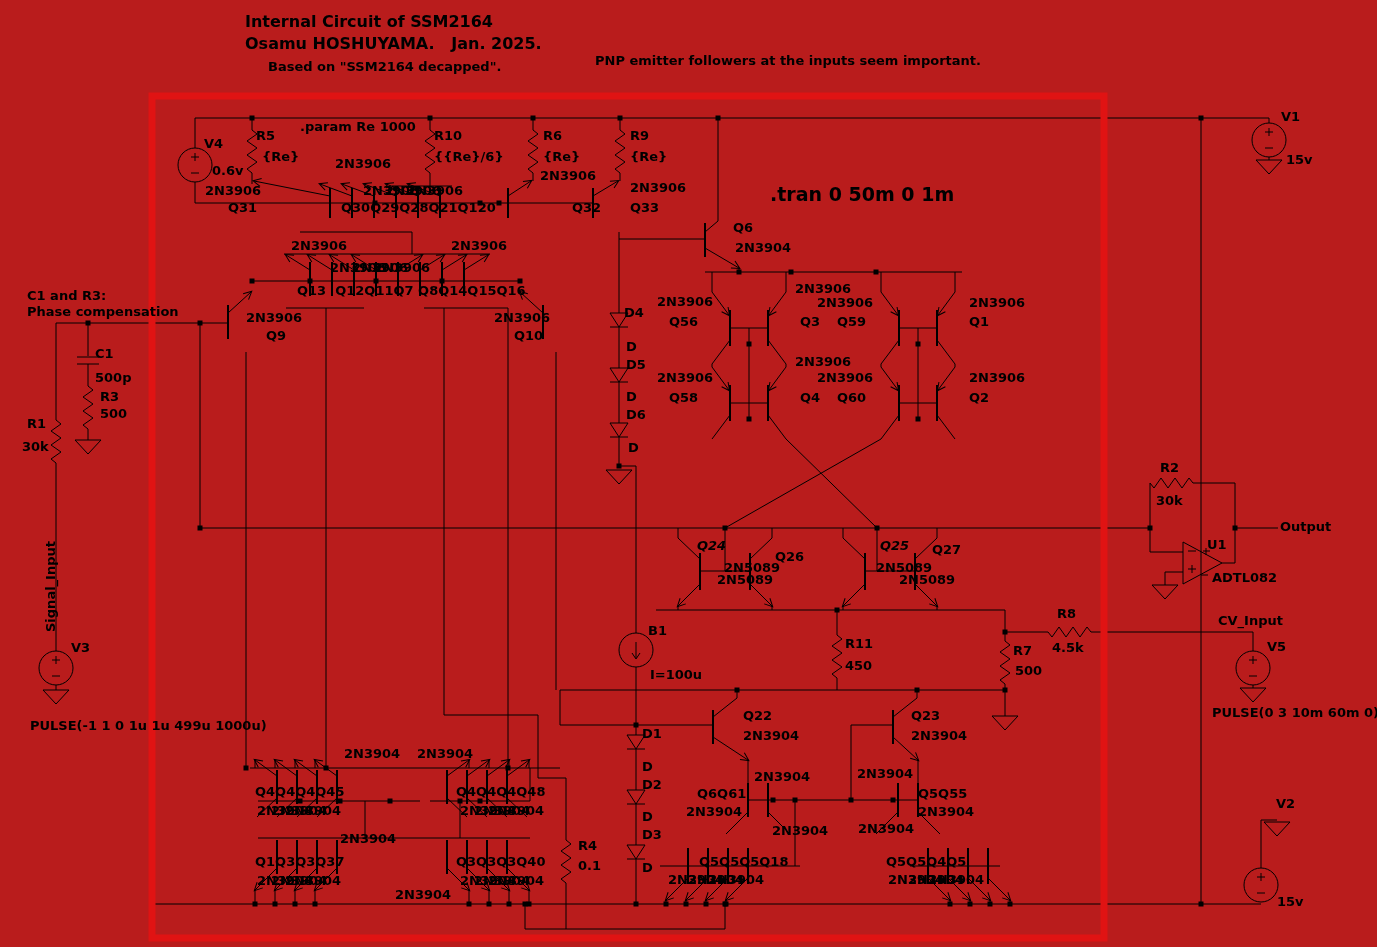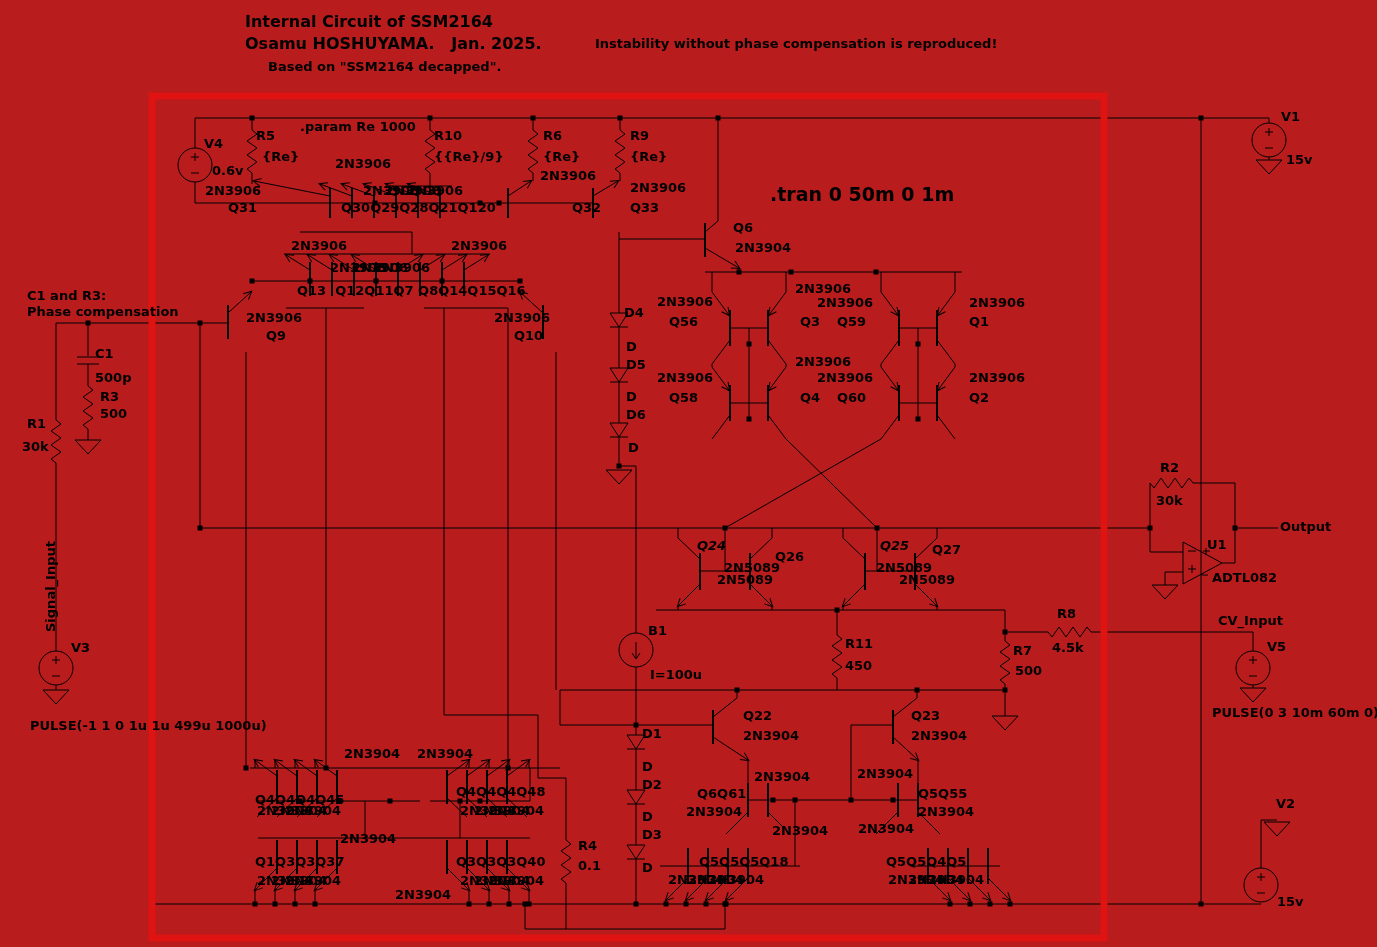--- a/index.html
+++ b/index.html
@@ -436,21 +436,21 @@
         <rect x="1198.5" y="901.5" width="5" height="5"></rect>
         <rect x="522.5" y="901.5" width="5" height="5"></rect>
         <rect x="722.5" y="901.5" width="5" height="5"></rect>
       </g>
     <rect id="border" x="152" y="96" width="952" height="842" fill="none" stroke="#e01313" stroke-width="7"></rect>
   </svg>
   <div id="labels">
       <span class="lbl t16" style="left: 245px; top: 14px;">Internal Circuit of SSM2164</span>
       <span class="lbl t16" style="left: 245px; top: 36px;">Osamu HOSHUYAMA.   Jan. 2025.</span>
       <span class="lbl" style="left: 268px; top: 60px;">Based on "SSM2164 decapped".</span>
-      <span class="lbl" style="left: 595px; top: 37px;">Instability without phase compensation is reproduced!</span>
+      <span class="lbl" style="left: 595px; top: 54px;">PNP emitter followers at the inputs seem important.</span>
       <span class="lbl" style="left: 300px; top: 120px;">.param Re 1000</span>
       <span class="lbl t19" style="left: 770px; top: 185px;">.tran 0 50m 0 1m</span>
       <span class="lbl" style="left: 1281px; top: 110px;">V1</span>
       <span class="lbl" style="left: 1286px; top: 153px;">15v</span>
       <span class="lbl" style="left: 1276px; top: 797px;">V2</span>
       <span class="lbl" style="left: 1277px; top: 895px;">15v</span>
       <span class="lbl" style="left: 204px; top: 137px;">V4</span>
       <span class="lbl" style="left: 212px; top: 164px;">0.6v</span>
       <span class="lbl" style="left: 27px; top: 289px;">C1 and R3:</span>
       <span class="lbl" style="left: 27px; top: 305px;">Phase compensation</span>
@@ -473,21 +473,21 @@
       <span class="lbl" style="left: 1013px; top: 644px;">R7</span>
       <span class="lbl" style="left: 1015px; top: 664px;">500</span>
       <span class="lbl" style="left: 845px; top: 637px;">R11</span>
       <span class="lbl" style="left: 845px; top: 659px;">450</span>
       <span class="lbl" style="left: 1218px; top: 614px;">CV_Input</span>
       <span class="lbl" style="left: 1267px; top: 640px;">V5</span>
       <span class="lbl" style="left: 1212px; top: 706px;">PULSE(0 3 10m 60m 0)</span>
       <span class="lbl" style="left: 256px; top: 129px;">R5</span>
       <span class="lbl" style="left: 262px; top: 150px;">{Re}</span>
       <span class="lbl" style="left: 434px; top: 129px;">R10</span>
-      <span class="lbl" style="left: 434px; top: 150px;">{{Re}/9}</span>
+      <span class="lbl" style="left: 434px; top: 150px;">{{Re}/6}</span>
       <span class="lbl" style="left: 543px; top: 129px;">R6</span>
       <span class="lbl" style="left: 543px; top: 150px;">{Re}</span>
       <span class="lbl" style="left: 630px; top: 129px;">R9</span>
       <span class="lbl" style="left: 630px; top: 150px;">{Re}</span>
       <span class="lbl" style="left: 205px; top: 184px;">2N3906</span>
       <span class="lbl" style="left: 228px; top: 201px;">Q31</span>
       <span class="lbl" style="left: 335px; top: 157px;">2N3906</span>
       <span class="lbl" style="left: 363px; top: 184px;">2N3906</span>
       <span class="lbl" style="left: 385px; top: 184px;">2N3906</span>
       <span class="lbl" style="left: 407px; top: 184px;">2N3906</span>
@@ -563,21 +563,21 @@
       <span class="lbl" style="left: 668px; top: 873px;">2N3904</span>
       <span class="lbl" style="left: 688px; top: 873px;">2N3904</span>
       <span class="lbl" style="left: 708px; top: 873px;">2N3904</span>
       <span class="lbl" style="left: 858px; top: 822px;">2N3904</span>
       <span class="lbl" style="left: 886px; top: 855px;">Q5Q5Q4Q5</span>
       <span class="lbl" style="left: 888px; top: 873px;">2N3904</span>
       <span class="lbl" style="left: 908px; top: 873px;">2N3904</span>
       <span class="lbl" style="left: 928px; top: 873px;">2N3904</span>
       <span class="lbl" style="left: 344px; top: 747px;">2N3904</span>
       <span class="lbl" style="left: 417px; top: 747px;">2N3904</span>
-      <span class="lbl" style="left: 255px; top: 785px; margin-top: 8px;">Q4Q4Q4Q45</span>
+      <span class="lbl" style="left: 255px; top: 785px;">Q4Q4Q4Q45</span>
       <span class="lbl" style="left: 257px; top: 804px;">2N3904</span>
       <span class="lbl" style="left: 271px; top: 804px;">2N3904</span>
       <span class="lbl" style="left: 285px; top: 804px;">2N3904</span>
       <span class="lbl" style="left: 456px; top: 785px;">Q4Q4Q4Q48</span>
       <span class="lbl" style="left: 460px; top: 804px;">2N3904</span>
       <span class="lbl" style="left: 474px; top: 804px;">2N3904</span>
       <span class="lbl" style="left: 488px; top: 804px;">2N3904</span>
       <span class="lbl" style="left: 340px; top: 832px;">2N3904</span>
       <span class="lbl" style="left: 255px; top: 855px;">Q1Q3Q3Q37</span>
       <span class="lbl" style="left: 257px; top: 874px;">2N3904</span>

